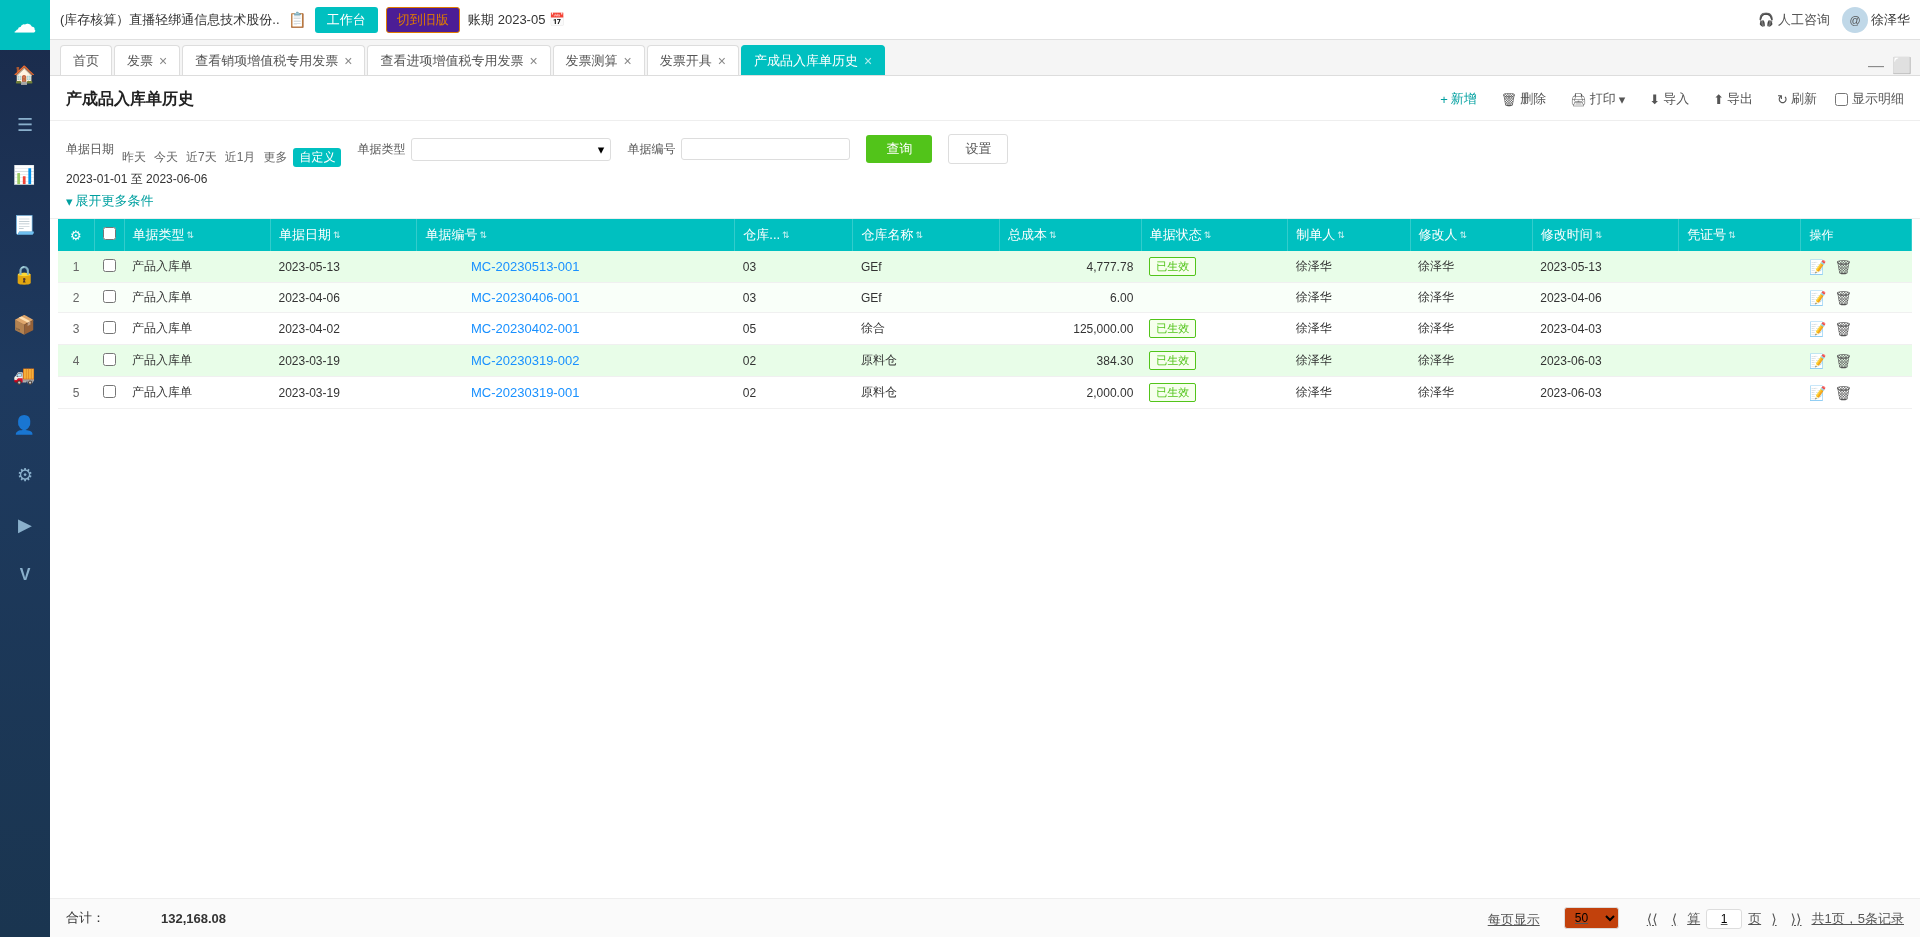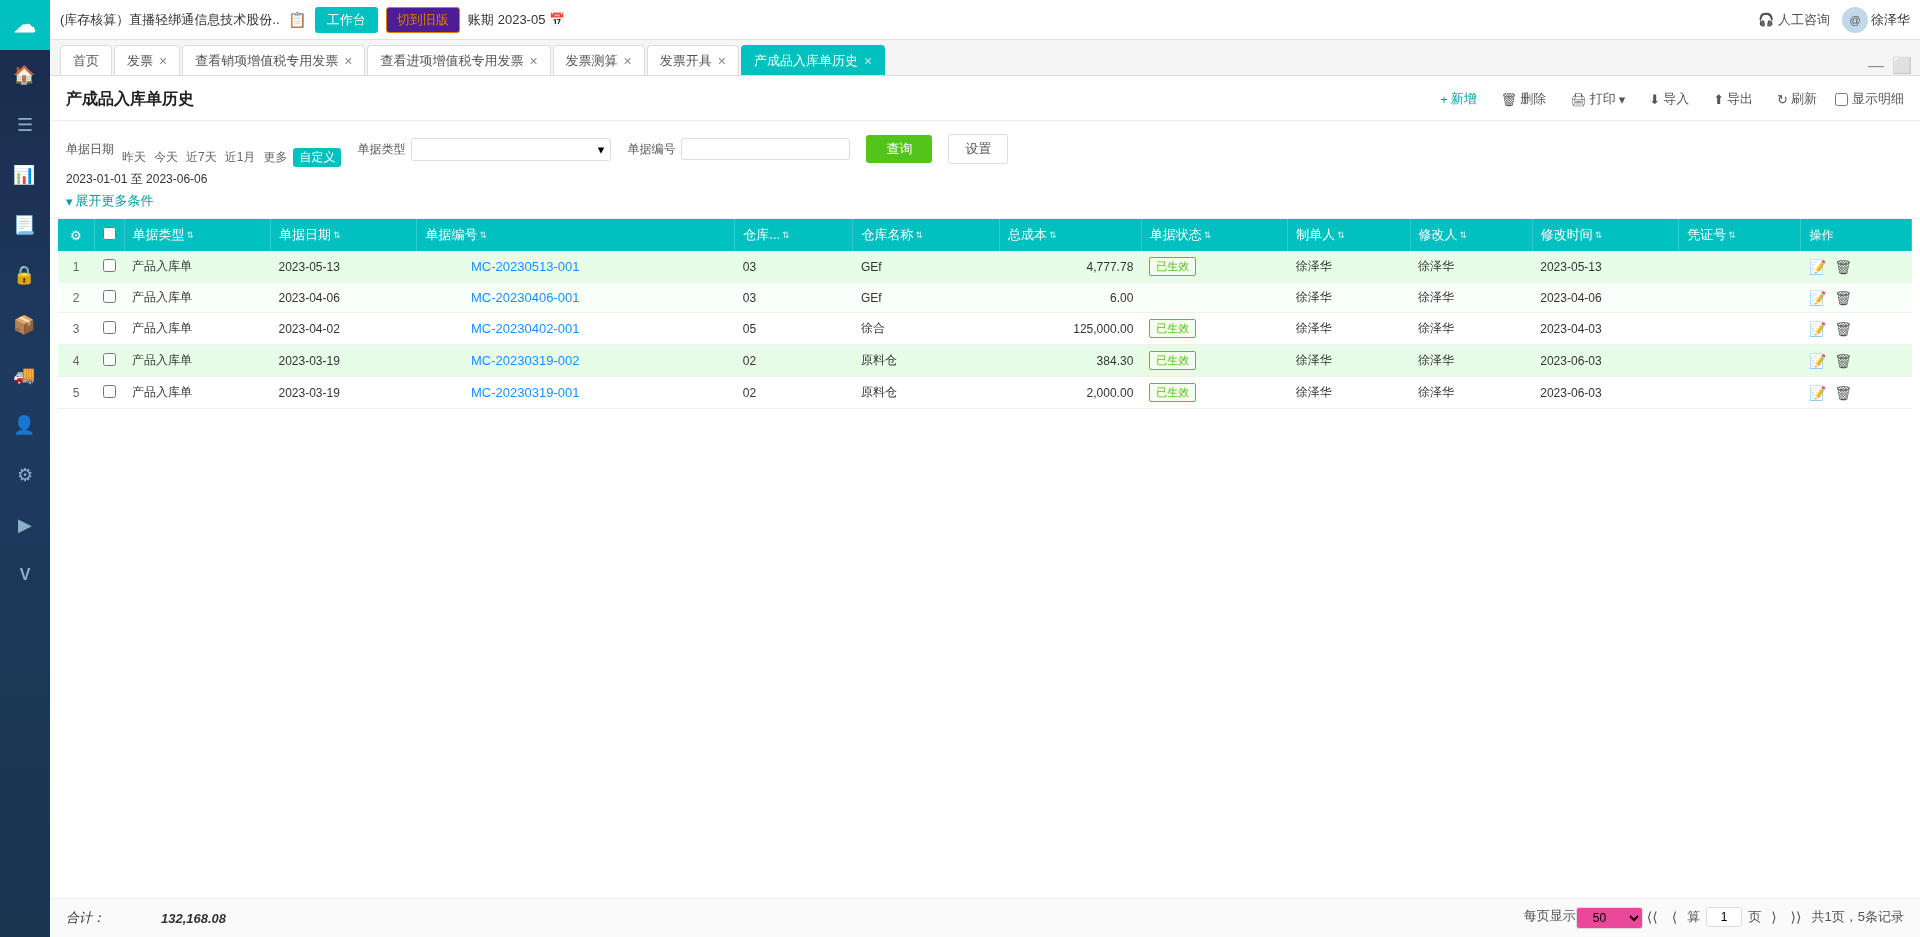--- a/index.html
+++ b/index.html
@@ -353,29 +353,29 @@
     
     .table-footer {
       display: flex;
       align-items: center;
       justify-content: space-between;
       padding: 8px 16px;
       border-top: 1px solid #eee;
       background: #fafafa;
       flex-shrink: 0;
     }
-    .total-row { display: flex; align-items: center; gap: 8px; font-size: 12px; color: #333; font-style: italic; }
+    .total-row { display: flex; align-items: center; gap: 8px; font-size: 12px; color: #333; }
     .total-value { font-weight: bold; }
-    .pagination { display: flex; align-items: flex-start; gap: 0; font-size: 12px; color: #555; }
+    .pagination { display: flex; align-items: flex-end; gap: 24px; font-size: 12px; color: #555; text-decoration: underline; }
     .page-size-select {
       border: 1px solid #ddd;
       border-radius: 3px;
-      padding: 2px 12px;
-      font-size: 12px;
-      background: #ec4899;
+      padding: 2px 6px;
+      font-size: 12px;
+      background: #c2410c;
     }
     .page-nav { display: flex; align-items: center; gap: 6px; }
     .page-nav-btn {
       cursor: pointer;
       color: #555;
       font-size: 14px;
       padding: 2px 4px;
     }
     .page-input {
       border: 1px solid #ddd;

